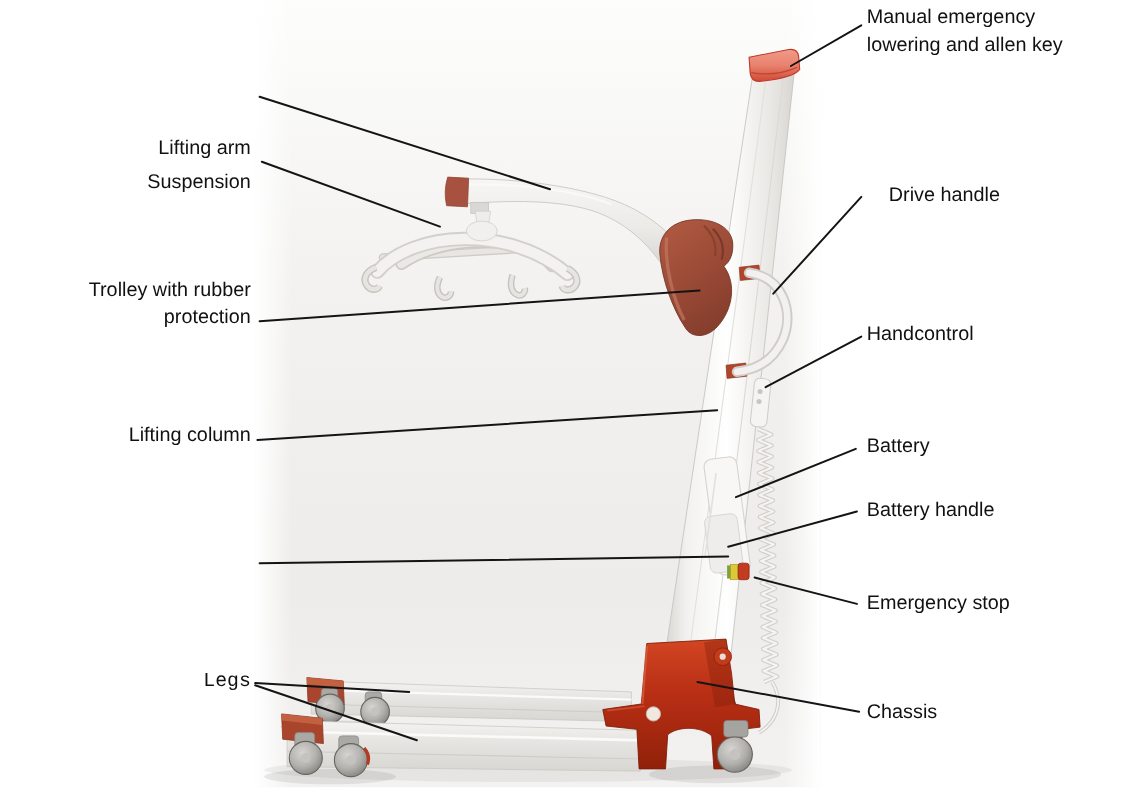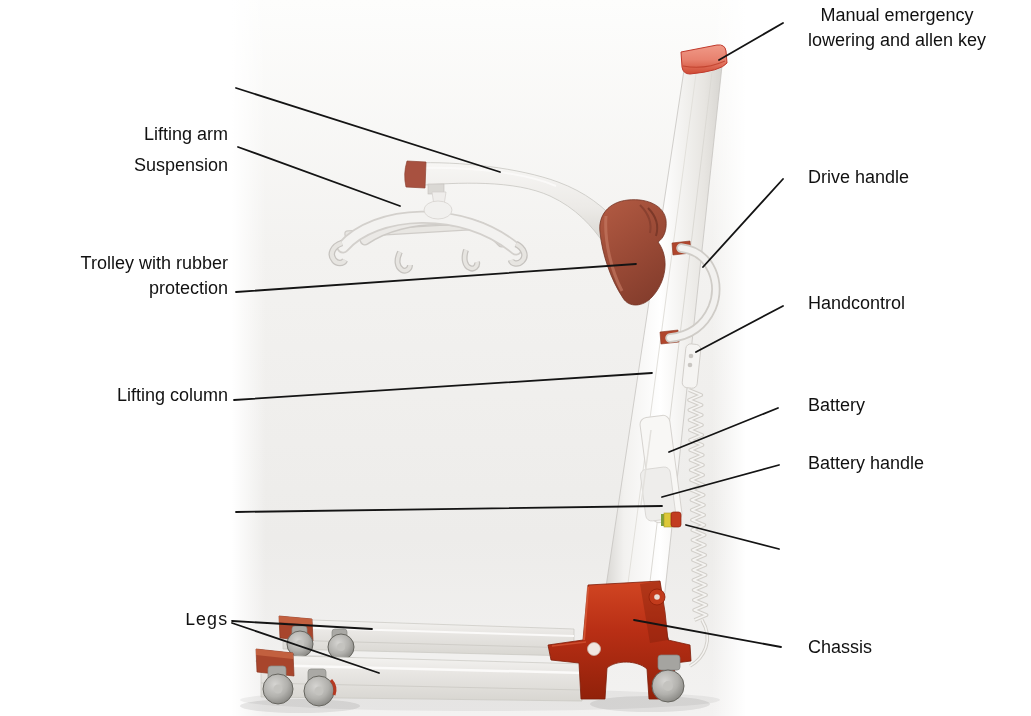--- a/index.html
+++ b/index.html
@@ -6,21 +6,21 @@
   #stage{
     position:relative;width:1031px;height:716px;background:#ffffff;overflow:hidden;
     font-family:"Liberation Sans", sans-serif;color:#111111;
   }
   #artwork{position:absolute;left:0;top:0;width:1031px;height:716px;}
   .label{
     position:absolute;font-size:18px;line-height:25px;color:#111111;
     white-space:pre-line;
   }
   .label.left{right:803px;text-align:right;}
-  .label.right{left:808px;text-align:center;}
+  .label.right{left:788px;text-align:left;}
 </style>
 </head>
 <body>
 
 <div id="stage">
 
   <svg id="artwork" viewBox="0 0 1031 716" xmlns="http://www.w3.org/2000/svg">
     <defs>
       <linearGradient id="backdrop" x1="0" y1="0" x2="0" y2="1">
         <stop offset="0" stop-color="#fdfdfc"></stop>
@@ -234,18 +234,19 @@
   </svg>
 
   <div class="label right" style="top:3px;">Manual emergency
 lowering and allen key</div>
   <div class="label left" style="top:75px;margin-top:47px;">Lifting arm</div>
   <div class="label left" style="top:134px;margin-top:19px;">Suspension</div>
   <div class="label left" style="top:251px;">Trolley with rubber
 protection</div>
   <div class="label left" style="top:383px;">Lifting column</div>
   <div class="label left" style="top:608px;font-family:Liberation Mono, monospace;">Legs</div>
-  <div class="label right" style="top:165px;">Drive handle</div>
+  <div class="label right" style="top:165px;margin-left:20px;">Drive handle</div>
   <div class="label right" style="top:291px;">Handcontrol</div>
   <div class="label right" style="top:393px;">Battery</div>
   <div class="label right" style="top:451px;">Battery handle</div>
+  <div class="label right" style="top:536px;">Emergency stop</div>
   <div class="label right" style="top:635px;">Chassis</div>
 </div>
 
 </body></html>

